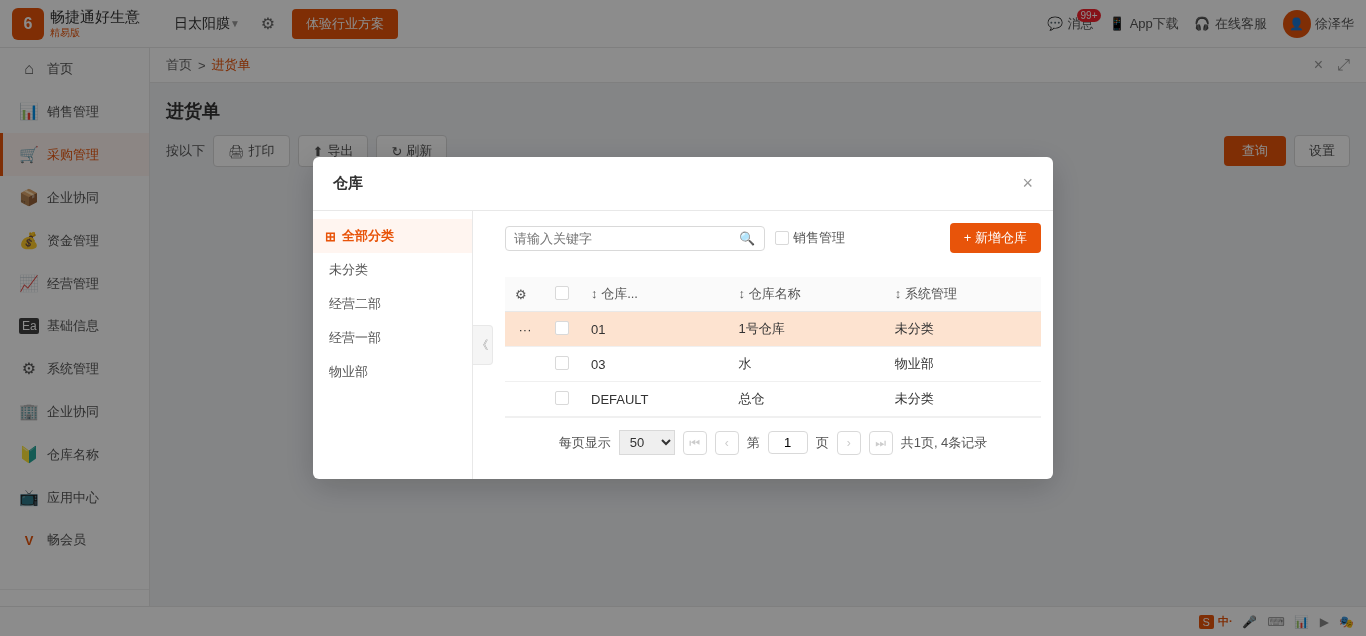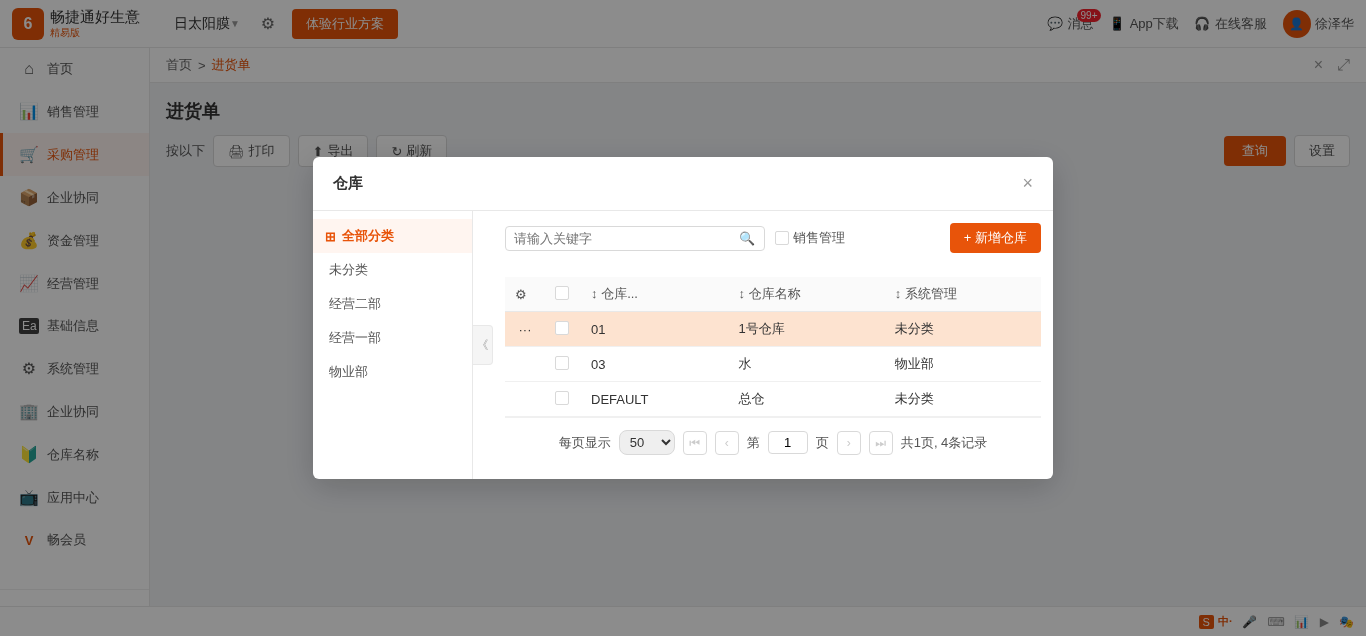--- a/index.html
+++ b/index.html
@@ -153,21 +153,21 @@
     .data-table tbody tr.selected { background: #fde3d0; }
     .data-table tbody td { padding: 8px 10px; color: #333; }
     .row-num { color: #999; }
     .gear-cell { text-align: center; color: #bbb; }
 
     
     .pagination {
       display: flex; align-items: center; justify-content: center;
       gap: 8px; padding: 12px; font-size: 13px; color: #555; border-top: 1px solid #f0f0f0; margin-top: auto;
     }
-    .page-select { border: 1px solid #d9d9d9; border-radius: 8px; padding: 3px 6px; font-size: 13px; color: #333; }
+    .page-select { border: 1px solid #d9d9d9; border-radius: 0; padding: 3px 6px; font-size: 13px; color: #333; }
     .page-nav-btn { width: 24px; height: 24px; display: flex; align-items: center; justify-content: center; border: 1px solid #d9d9d9; border-radius: 4px; cursor: pointer; color: #555; background: #fff; font-size: 12px; }
     .page-nav-btn.disabled { color: #ccc; cursor: not-allowed; }
     .page-input { width: 40px; text-align: center; border: 1px solid #d9d9d9; border-radius: 4px; padding: 3px 4px; font-size: 13px; }
 
     
     .modal-footer {
       padding: 12px 20px; border-top: 1px solid #e8e8e8;
       display: flex; align-items: center; justify-content: flex-end; gap: 10px;
     }
     .cancel-btn { padding: 6px 20px; border: 1px solid #d9d9d9; background: #fff; border-radius: 4px; cursor: pointer; font-size: 13px; color: #555; }

